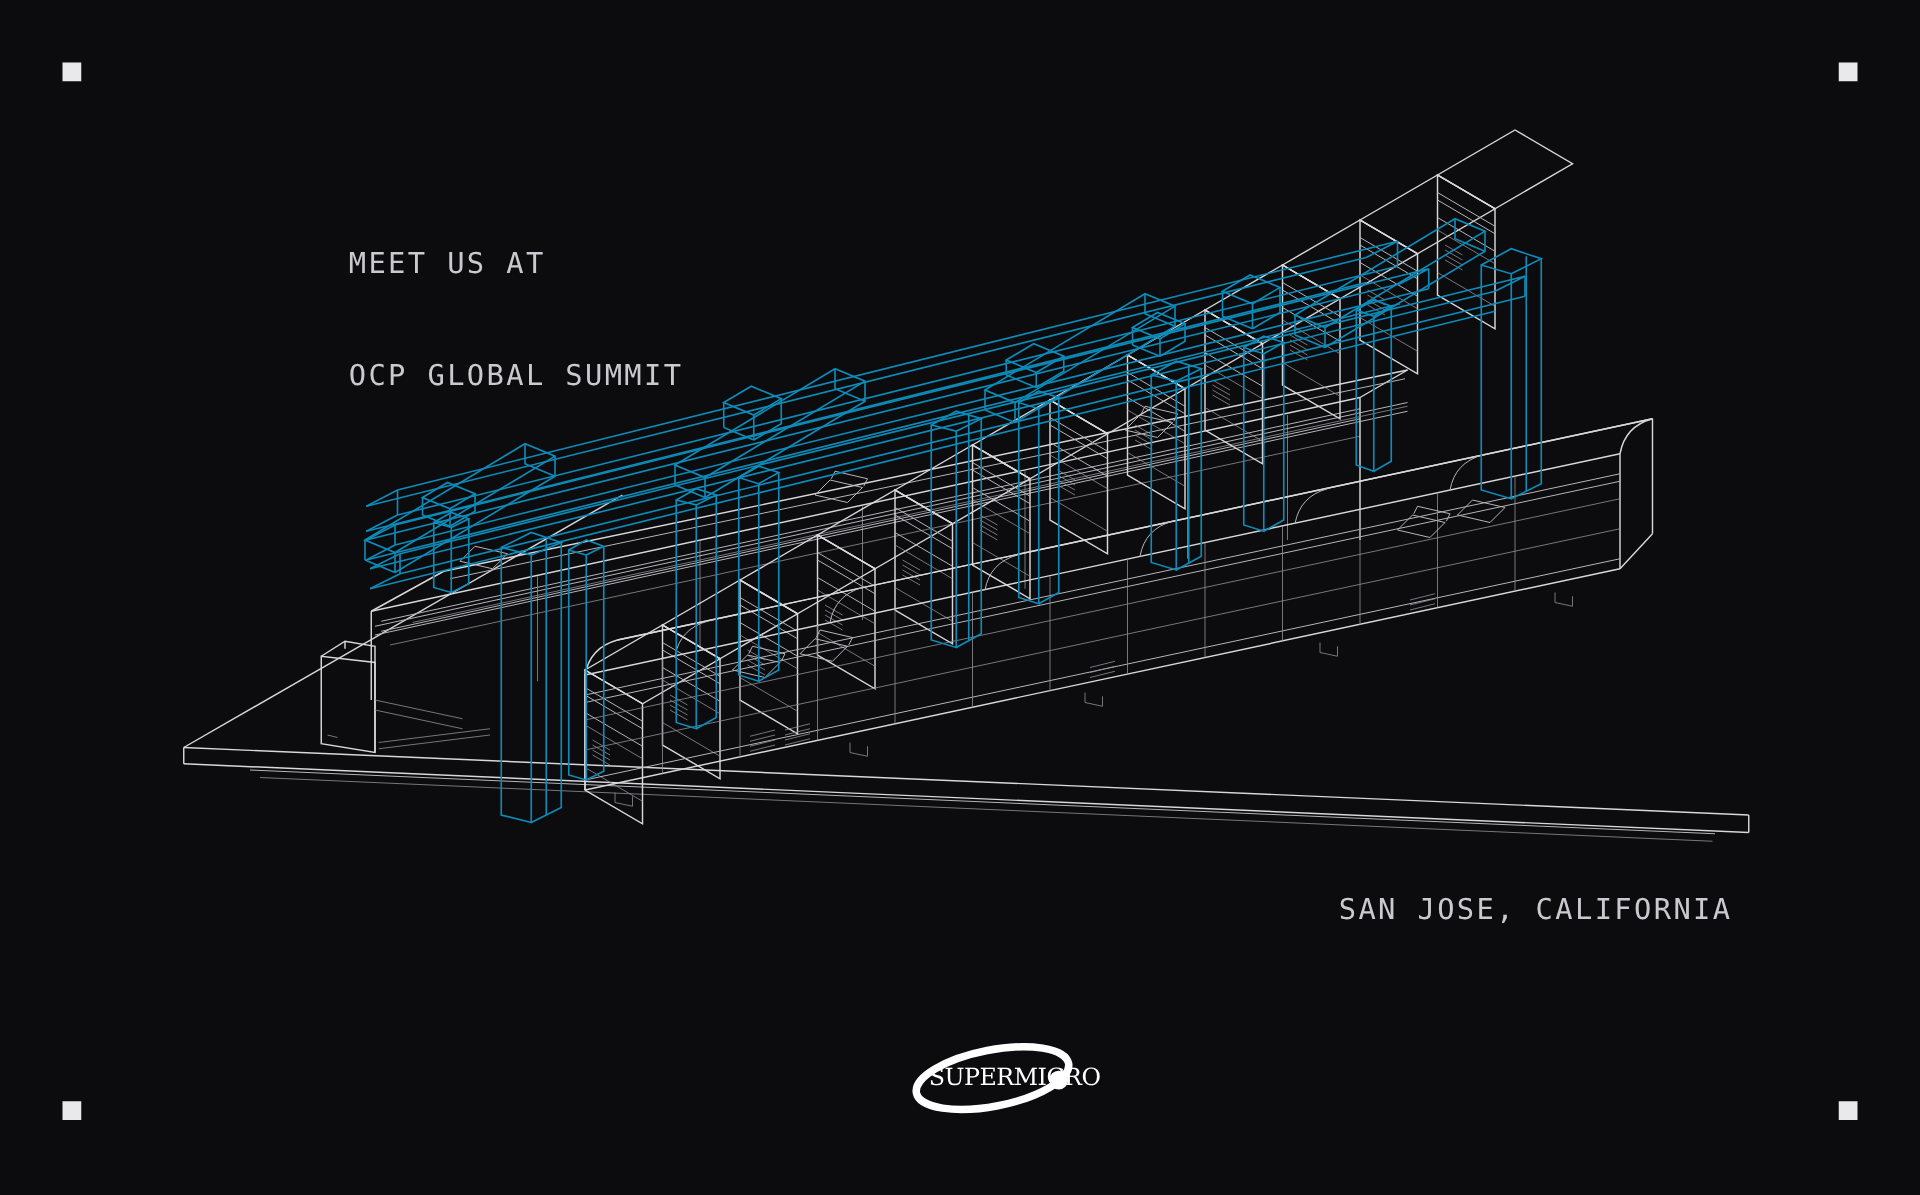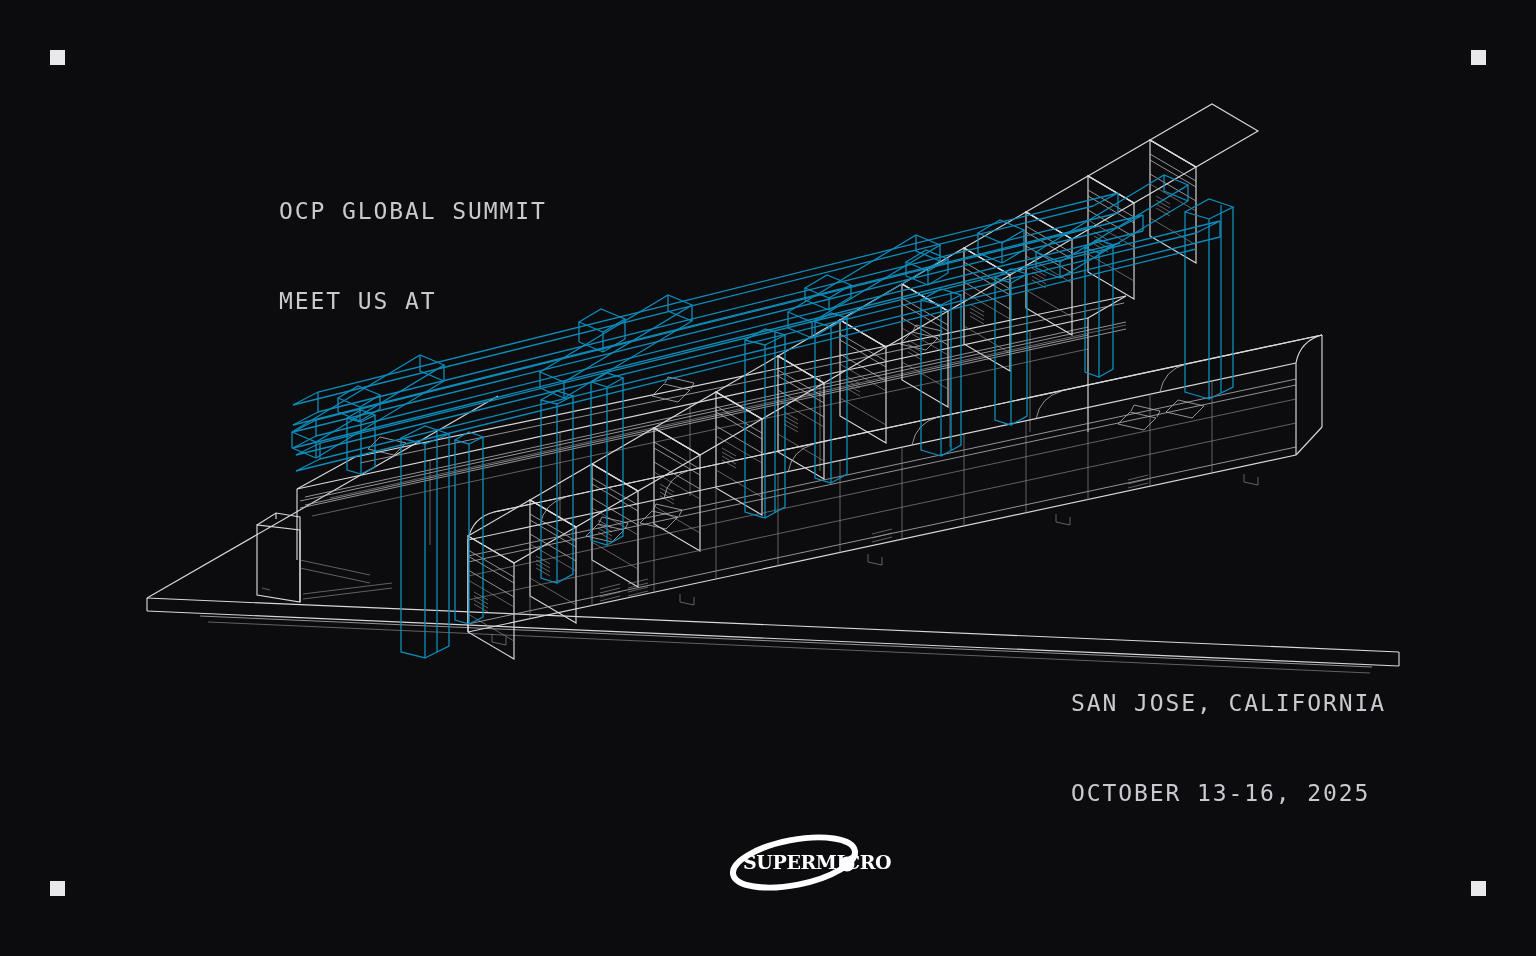--- a/index.html
+++ b/index.html
@@ -32,21 +32,21 @@
   .textblock {
     position: absolute;
     color: #c9c9cf;
     font-size: 23px;
     line-height: 30px;
     letter-spacing: 1.9px;
     white-space: pre;
     text-transform: uppercase;
   }
   .textblock-headline { left: 279px; top: 136px; }
-  .textblock-location { left: 1071px; top: 628px; }
+  .textblock-location { left: 1071px; top: 653px; }
   .textblock .line { display: block; }
 
   
   #illustration {
     position: absolute;
     left: 0;
     top: 0;
     width: 1536px;
     height: 956px;
     pointer-events: none;
@@ -61,21 +61,21 @@
     height: 63px;
   }
   #logo .logo-word {
     position: absolute;
     left: 25px;
     top: 18px;
     width: 104px;
     height: 26px;
     color: #ffffff;
     font-family: "DejaVu Serif", "Liberation Serif", serif;
-    font-weight: 700;
+    font-weight: 400;
     font-size: 19px;
     line-height: 26px;
     letter-spacing: -0.4px;
     white-space: nowrap;
     font-variant: small-caps;
     text-align: left;
   }
 </style>
 </head>
 <body>
@@ -427,27 +427,26 @@
         <path class="b" d="M906,262 L926,250 L948,259 L928,271 Z"></path>
         <path class="b" d="M906,262 L906,276"></path>
         <path class="b" d="M928,271 L928,285"></path>
         <path class="b" d="M948,259 L948,273 L928,285"></path>
         <path class="b" d="M906,276 L928,285"></path>
       </g>
     </g>
   </svg>
 
   <div class="textblock textblock-headline">
+    <span class="line">MEET US AT</span>
     <span class="line">OCP GLOBAL SUMMIT</span>
-    <span class="line">MEET US AT</span>
   </div>
 
   <div class="textblock textblock-location">
     <span class="line">SAN JOSE, CALIFORNIA</span>
-    <span class="line">OCTOBER 13-16, 2025</span>
   </div>
 
   <div id="logo">
     <svg viewBox="0 0 152 63" width="152" height="63">
       <g transform="rotate(-11 76 31.5)">
         <ellipse cx="76" cy="31.5" rx="62" ry="22.5" fill="none" stroke="#ffffff" stroke-width="6"></ellipse>
       </g>
       <circle cx="129" cy="33" r="7.5" fill="#ffffff"></circle>
     </svg>
     <div class="logo-word">SUPERMICRO</div>

